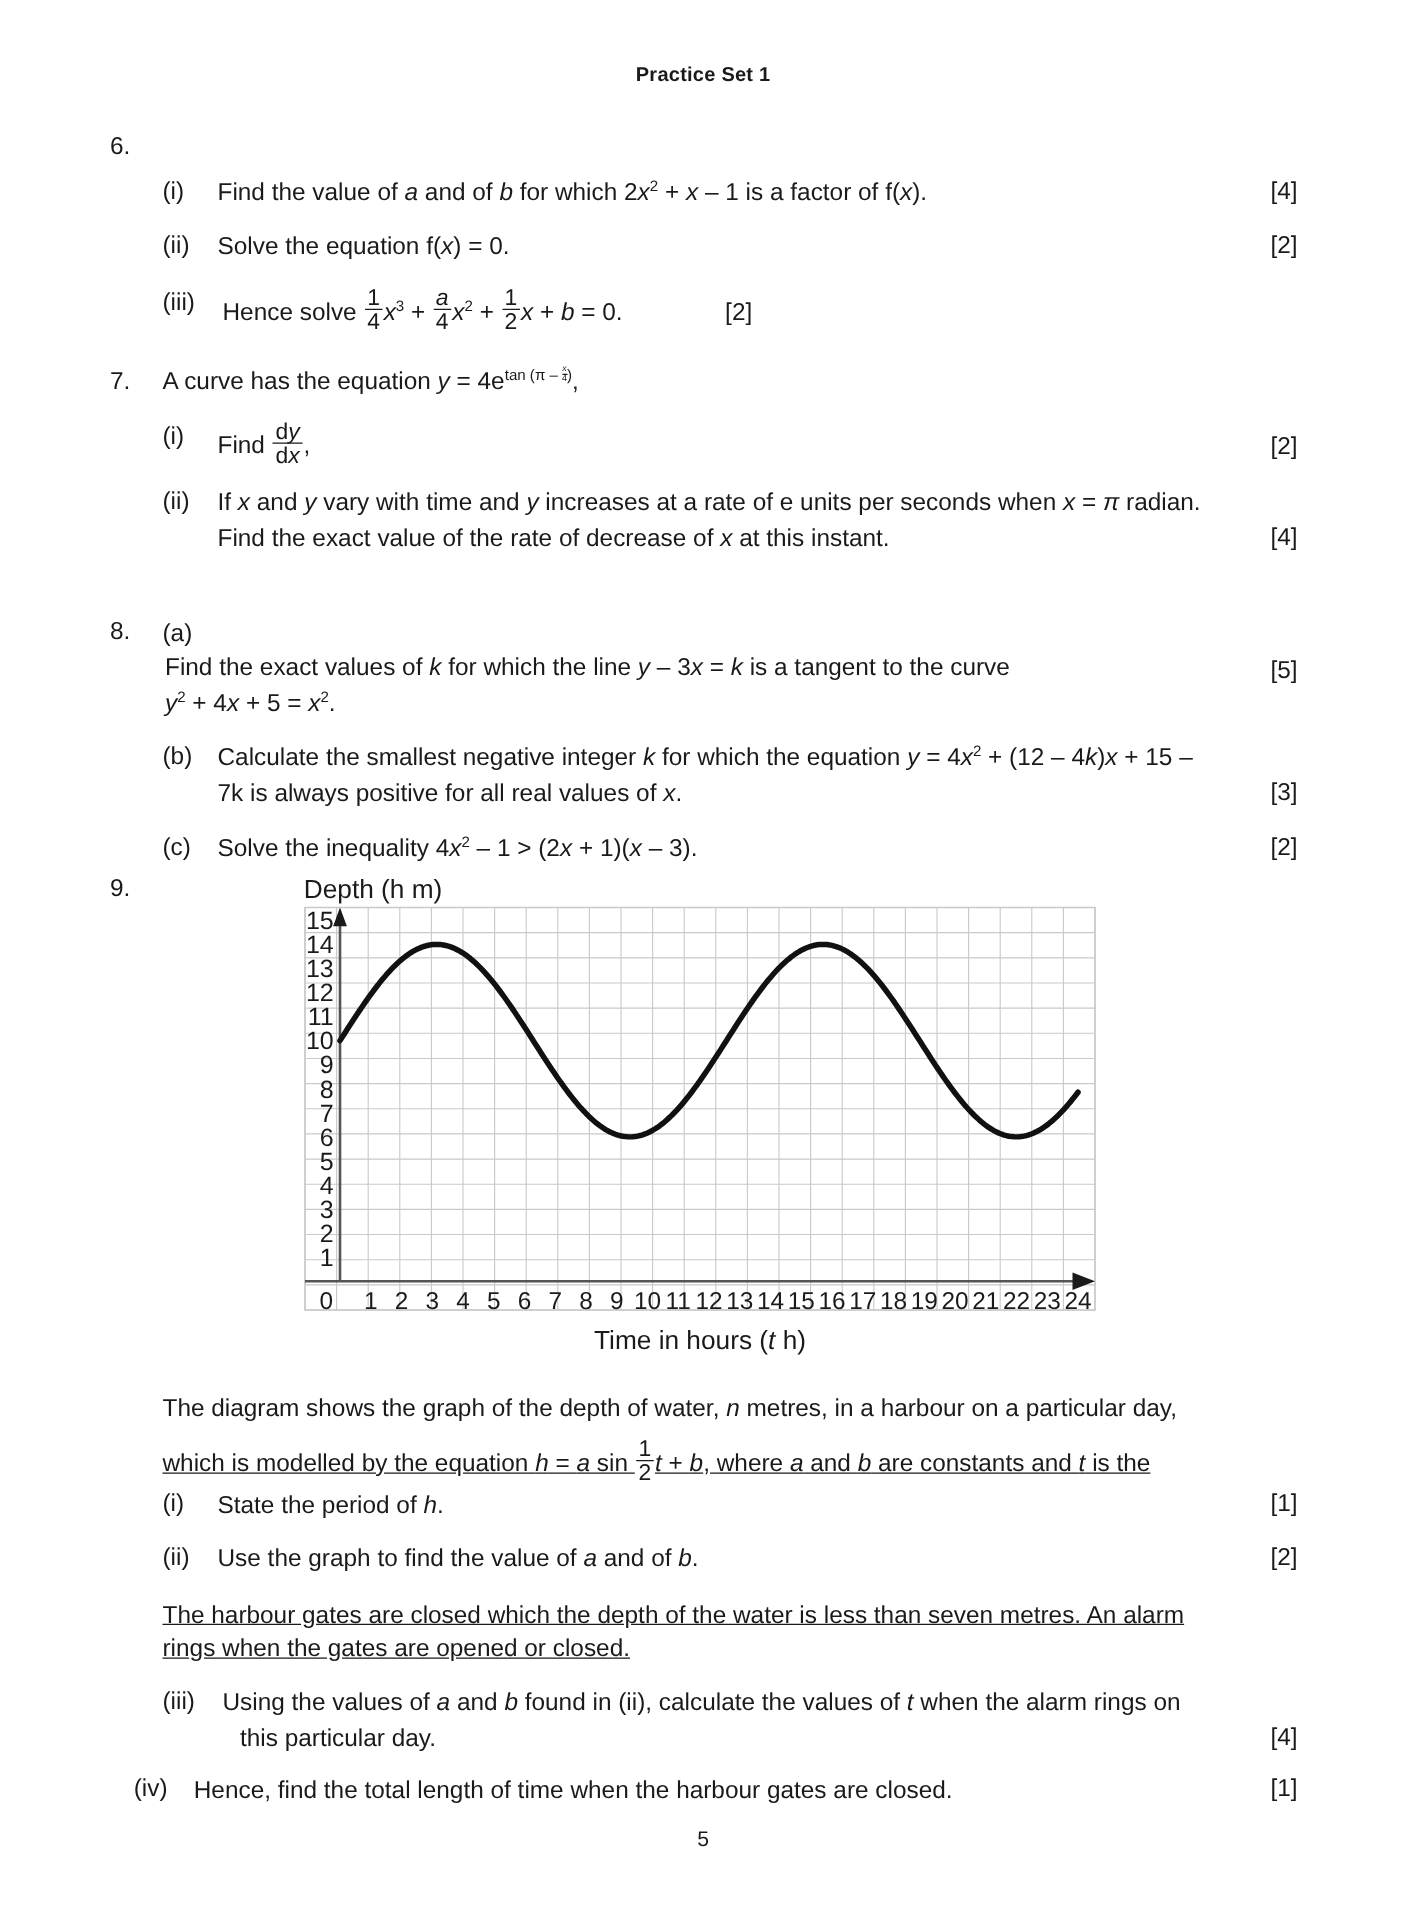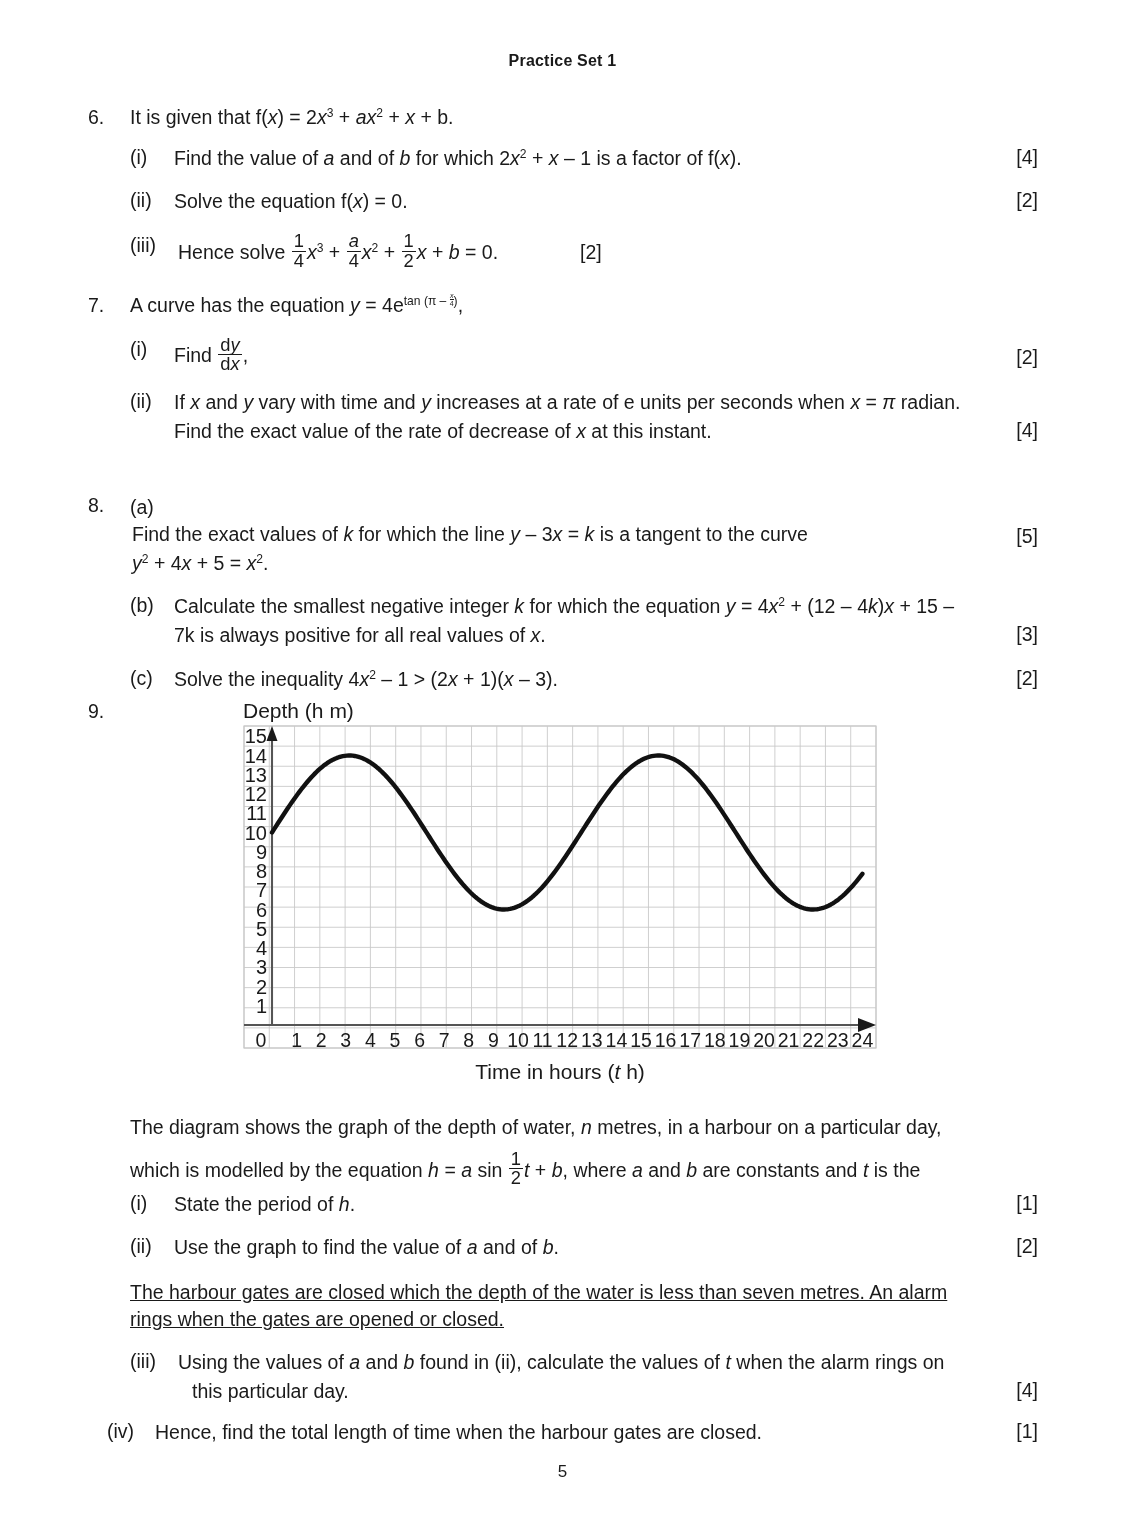--- a/index.html
+++ b/index.html
@@ -129,23 +129,20 @@
 <body>
 
 <div id="page">
 
   <div class="hdr">Practice Set 1</div>
 
   <div class="q" style="top:104px;">
 
     <div class="row" style="margin-bottom:12px;">
       <span class="qnum">6.</span>
-      <span class="qbody">
-        It is given that f(<i>x</i>) = 2<i>x</i><sup class="smn">3</sup> + <i>ax</i><sup class="smn">2</sup> + <i>x</i> + b.
-      </span>
     </div>
 
     <div class="row" style="margin-left:42px; margin-bottom:14px;">
       <span class="lbl">(i)</span>
       <span class="txt">
         Find the value of <i>a</i> and of <i>b</i> for which 2<i>x</i><sup class="smn">2</sup> + <i>x</i> – 1 is a factor of f(<i>x</i>).
       </span>
       <span class="marks">[4]</span>
     </div>
 
@@ -342,21 +339,21 @@
 
   <div class="q" style="top:1114px;">
 
     <div class="row" style="margin-left:42px; margin-bottom:2px;">
       <span style="display:block;">
         The diagram shows the graph of the depth of water, <i>n</i> metres, in a harbour on a particular day,
       </span>
     </div>
 
     <div class="row" style="margin-left:42px; margin-bottom:2px; margin-top:8px;">
-      <span style="display:block;">
+      <span style="display:block;text-decoration:underline;">
         which is modelled by the equation <i>h</i> = <i>a</i> sin <span class="frac"><span class="n">1</span><span class="d">2</span></span><i>t</i> + <i>b</i>, where <i>a</i> and <i>b</i> are constants and <i>t</i> is the
       </span>
     </div>
 
 
     <div class="row" style="margin-left:42px; margin-bottom:14px;">
       <span class="lbl">(i)</span>
       <span class="txt">
         State the period of <i>h</i>.
       </span>

